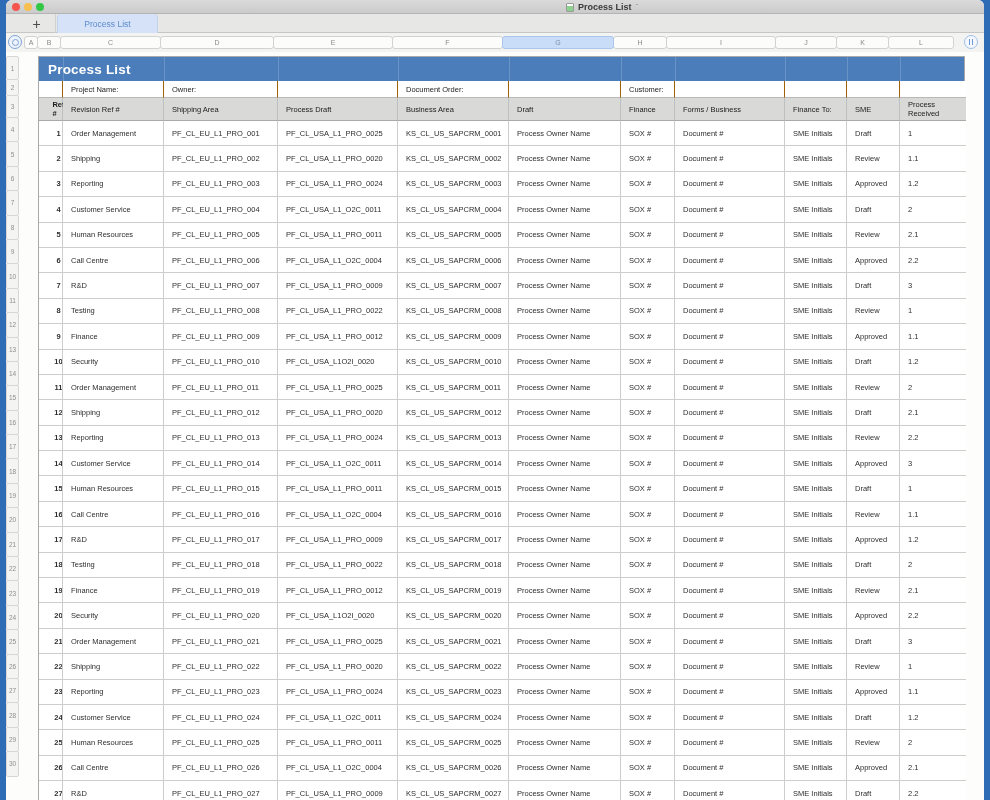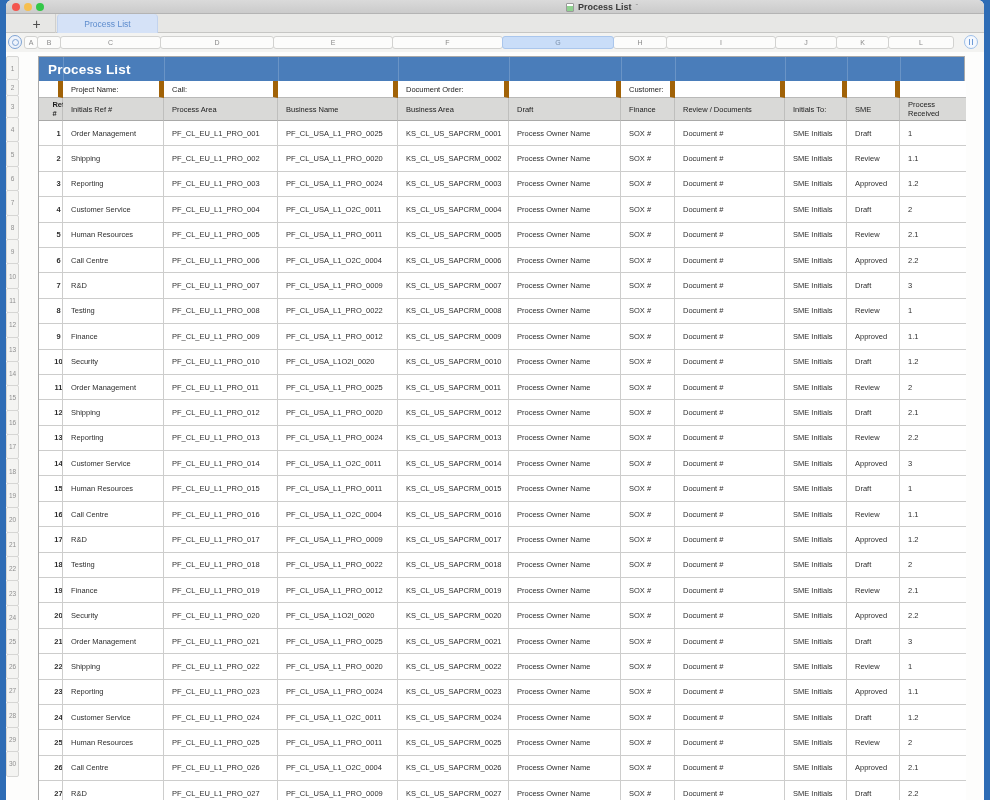--- a/index.html
+++ b/index.html
@@ -35,21 +35,21 @@
   .rownums{position:absolute;left:0;top:4px;width:14px;}
   .rnum{width:13px;background:#f4f4f2;border:1px solid #d6d6d4;border-radius:2px;margin-bottom:-1px;display:flex;align-items:center;justify-content:center;font-size:6.5px;color:#8f8f8f;}
   .table{position:absolute;left:32px;top:4px;width:927px;border:1px solid #a9a9a9;background:#fff;}
   .grid{display:grid;grid-template-columns:24px 101px 114px 120px 111px 112px 54px 110px 62px 53px 66px;}
   .title-row{position:relative;height:24px;background:#4a7dba;}
   .title-row .grid{height:24px;}
   .tsep{border-left:1px solid rgba(255,255,255,0.18);}
   .tsep:first-child{border-left:none;}
   .table-title{position:absolute;left:9px;top:0;height:24px;display:flex;align-items:center;color:#ffffff;font-weight:bold;font-size:13.5px;letter-spacing:0.2px;}
   .meta-row{height:17px;}
-  .mcell{border-right:5px solid #a16207;border-bottom:1px solid #b9b9b8;display:flex;align-items:center;padding-left:8px;font-size:7.5px;color:#222;background:#fff;}
+  .mcell{border-right:1px solid #a16207;border-bottom:1px solid #b9b9b8;display:flex;align-items:center;padding-left:8px;font-size:7.5px;color:#222;background:#fff;}
   .head-row{height:23px;}
   .hcell{background:#d9d9d7;border-right:1px solid #bfbfbd;border-bottom:1px solid #a9a9a8;display:flex;align-items:center;padding-left:8px;font-size:7.5px;color:#1c1c1c;}
   .drow{height:25.4px;}
   .dcell{border-right:1px solid #cdcdcc;border-bottom:1px solid #cdcdcc;display:flex;align-items:center;padding-left:8px;font-size:7.5px;color:#2e2e2e;background:#fff;white-space:nowrap;overflow:hidden;}
   .c-center{justify-content:center;padding-left:16px;font-weight:bold;}
   .grid > *:last-child{border-right:none;}
 </style>
 </head>
 <body>
 
@@ -143,40 +143,40 @@
               <div class="tsep"></div>
               <div class="tsep"></div>
               <div class="tsep"></div>
               <div class="tsep"></div>
             </div>
           <span class="table-title">Process List</span>
         </div>
         <div class="grid meta-row" id="metarow">
             <div class="mcell"></div>
             <div class="mcell">Project Name:</div>
-            <div class="mcell">Call:</div>
+            <div class="mcell">Owner:</div>
             <div class="mcell"></div>
             <div class="mcell">Document Order:</div>
             <div class="mcell"></div>
             <div class="mcell">Customer:</div>
             <div class="mcell"></div>
             <div class="mcell"></div>
             <div class="mcell"></div>
             <div class="mcell"></div>
           </div>
         <div class="grid head-row" id="headrow">
             <div class="hcell c-center">Ref #</div>
-            <div class="hcell">Initials Ref #</div>
-            <div class="hcell">Process Area</div>
-            <div class="hcell">Business Name</div>
+            <div class="hcell">Revision Ref #</div>
+            <div class="hcell">Shipping Area</div>
+            <div class="hcell">Process Draft</div>
             <div class="hcell">Business Area</div>
             <div class="hcell">Draft</div>
             <div class="hcell">Finance</div>
-            <div class="hcell">Review / Documents</div>
-            <div class="hcell">Initials To:</div>
+            <div class="hcell">Forms / Business</div>
+            <div class="hcell">Finance To:</div>
             <div class="hcell">SME</div>
             <div class="hcell">Process Received</div>
           </div>
         <div id="datarows">
             <div class="grid drow">
               <div class="dcell c-center">1</div>
               <div class="dcell">Order Management</div>
               <div class="dcell">PF_CL_EU_L1_PRO_001</div>
               <div class="dcell">PF_CL_USA_L1_PRO_0025</div>
               <div class="dcell">KS_CL_US_SAPCRM_0001</div>

